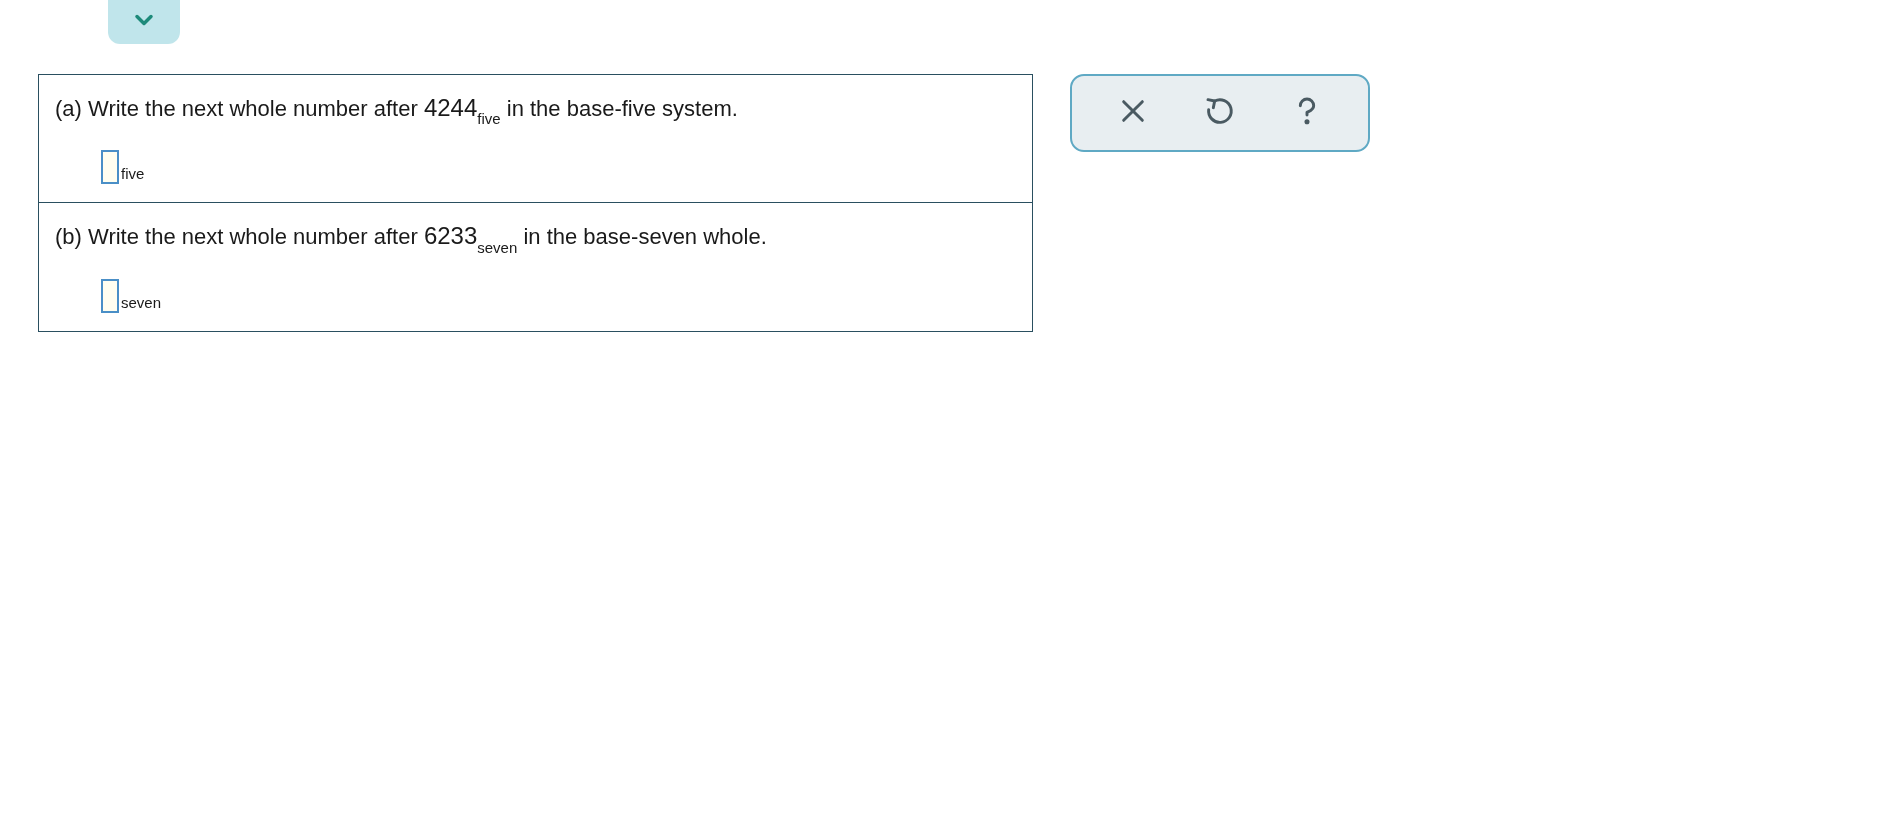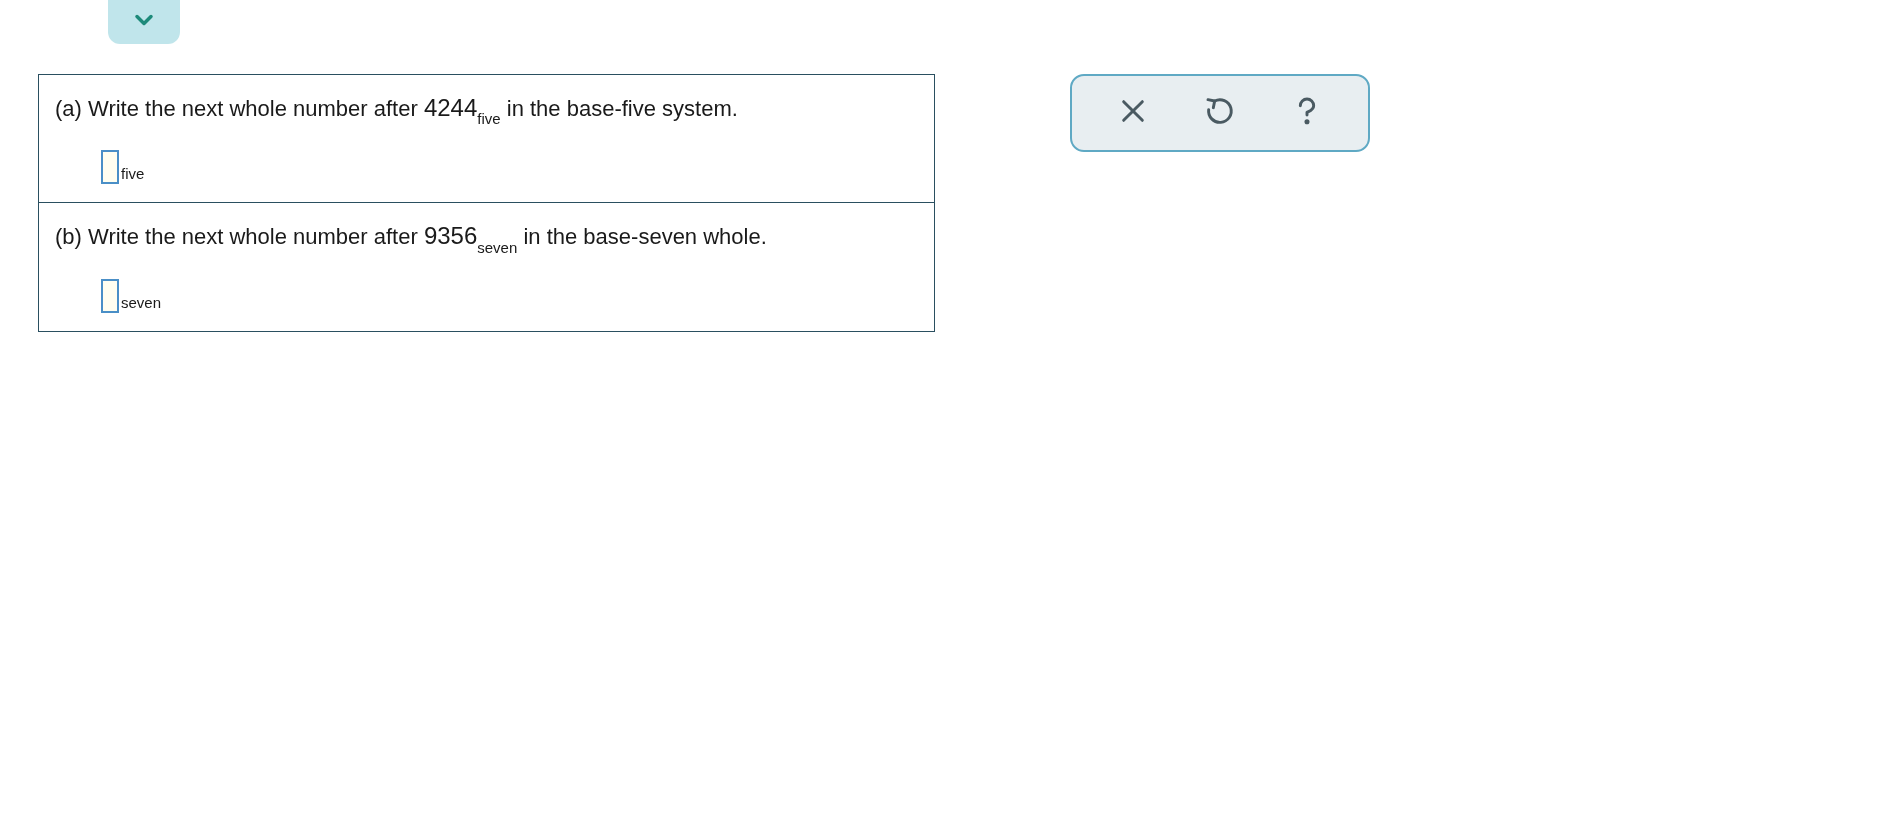--- a/index.html
+++ b/index.html
@@ -28,21 +28,21 @@
       cursor: pointer;
     }
     .chevron-button svg {
       width: 28px;
       height: 28px;
     }
     .question-box {
       position: absolute;
       left: 38px;
       top: 74px;
-      width: 897px;
+      width: 995px;
       border: 1.5px solid #2a4f60;
     }
     .question-part {
       padding: 14px 16px 18px 16px;
       font-size: 22px;
       color: #1a1a1a;
       line-height: 1.6;
     }
     .question-part + .question-part {
       border-top: 1.5px solid #2a4f60;
@@ -130,21 +130,21 @@
       <div class="answer-input"></div>
       <span class="answer-sub">five</span>
     </div>
   </div>
 
   <div class="question-part">
     <span class="question-text">
       <span>(b)</span>
       <span> </span>
       <span>Write the next whole number after </span>
-      <span class="num-large">9356</span><span class="subscript">seven</span>
+      <span class="num-large">6233</span><span class="subscript">seven</span>
       <span> in the base-seven whole.</span>
     </span>
     <div class="answer-row">
       <div class="answer-input"></div>
       <span class="answer-sub">seven</span>
     </div>
   </div>
 </div>
 
 <div class="toolbox">

